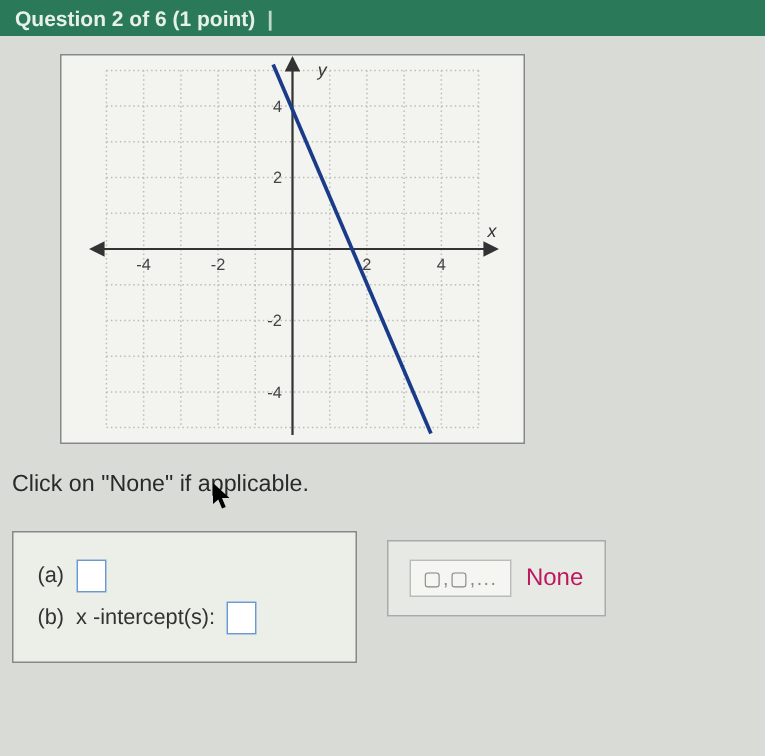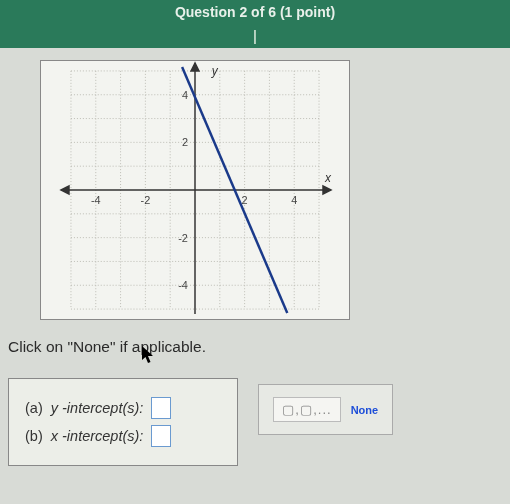--- a/index.html
+++ b/index.html
@@ -12,21 +12,20 @@
     }
     .header {
       background: #2a7a5a;
       color: #e8f0ea;
       padding: 4px 10px;
       font-size: 14px;
       font-weight: bold;
       display: flex;
       align-items: center;
       gap: 8px;
-      flex-direction: column;
     }
     .header .sep { color: #c0d8c8; }
     .graph-container {
       margin: 12px 0 10px 40px;
       width: 310px;
       height: 260px;
       background: #f3f4f0;
       border: 1px solid #888;
       position: relative;
     }
@@ -79,23 +78,22 @@
     }
     .tool-btn {
       border: 1px solid #bbb;
       background: #f5f5f2;
       padding: 4px 8px;
       font-size: 13px;
       color: #888;
       letter-spacing: 1px;
     }
     .none-btn {
-      font-size: 11px;
-      color: #1d4ed8;
-      font-weight: bold;
+      font-size: 16px;
+      color: #be185d;
     }
     .cursor-icon {
       position: absolute;
       pointer-events: none;
     }
   </style>
 </head>
 <body>
 
 <div class="header">
@@ -161,26 +159,25 @@
     <svg class="cursor-icon" style="left:134px; top:12px;" width="14" height="18">
       <polygon points="0,0 0,14 3.5,11 6,17 8.5,16 6,10 11,10" fill="#000"></polygon>
     </svg>
   </div>
 </div>
 
 <div class="answer-row">
   <div class="answer-box">
     <div class="answer-line">
       <span>(a)</span>
-      <span style="font-style:italic;">y -intercept(s):</span>
       <input class="ans-input" value="" style="">
     </div>
     <div class="answer-line">
       <span>(b)</span>
-      <span style="font-style:italic;">x -intercept(s):</span>
+      <span style="">x -intercept(s):</span>
       <input class="ans-input" value="" style="">
     </div>
   </div>
   <div class="toolbar">
     <span class="tool-btn">▢,▢,...</span>
     <span class="none-btn">None</span>
   </div>
 </div>
 
 </body></html>

